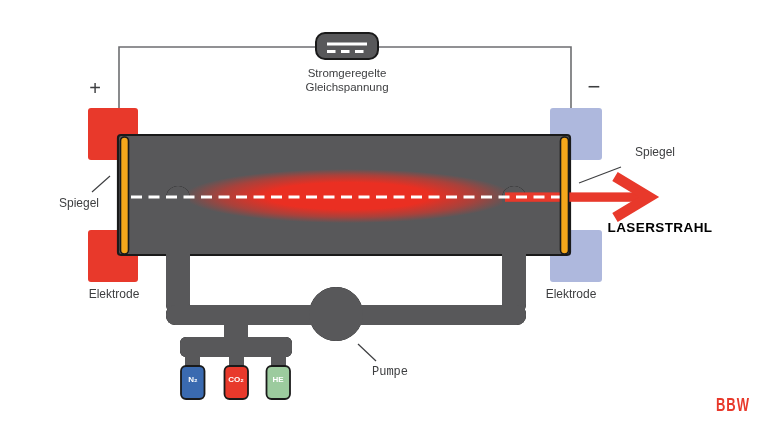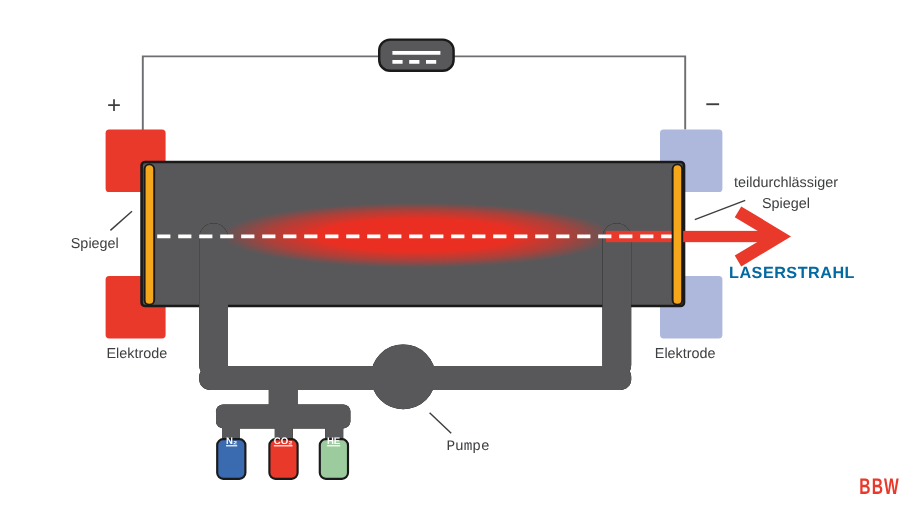--- a/index.html
+++ b/index.html
@@ -8,25 +8,25 @@
   #diagram-svg{position:absolute;left:0;top:0;}
   .label{position:absolute;font-size:12px;color:#3d3e40;white-space:nowrap;}
   .centered{transform:translateX(-50%);text-align:center;}
   #lbl-psu{left:347px;top:66px;line-height:14px;font-size:11.5px;}
   #lbl-plus{left:95px;top:77px;font-size:20px;transform:translateX(-50%);}
   #lbl-minus{left:594px;top:74px;font-size:22px;transform:translateX(-50%);}
   #lbl-spiegel-left{left:39px;top:196px;width:60px;text-align:right;}
   #lbl-elektrode-left{left:114px;top:287px;}
   #lbl-mirror-right{left:655px;top:144px;line-height:16.5px;}
   #lbl-laserstrahl{left:660px;top:220px;font-weight:bold;font-size:13.5px;
-                   letter-spacing:.4px;color:#0369a1;}
+                   letter-spacing:.4px;color:#000000;}
   #lbl-elektrode-right{left:571px;top:287px;}
   #lbl-pumpe{left:372px;top:365px;font-family:Liberation Mono, monospace;}
   .bottle-label{position:absolute;font-size:8px;font-weight:bold;color:#fff;
-                transform:translateX(-50%);line-height:9px;top:363px;text-decoration:underline;}
+                transform:translateX(-50%);line-height:9px;top:375px;}
   #lbl-n2{left:193px;} #lbl-co2{left:236px;text-align:center;} #lbl-he{left:278px;}
   #logo{left:733px;top:394px;font-size:13px;font-weight:bold;color:#e8392b;
         letter-spacing:1px;transform:translateX(-50%) scaleY(1.45);transform-origin:top center;}
 </style>
 </head>
 <body>
 
 <div id="stage">
 
 <svg id="diagram-svg" width="768" height="432" viewBox="0 0 768 432">
@@ -81,30 +81,33 @@
 
   <path d="M92,192 L110,176" stroke="#3d3e40" stroke-width="1.2"></path>
   <path d="M579,183 L621,167" stroke="#3d3e40" stroke-width="1.2"></path>
   <path d="M358,344 L376,361" stroke="#3d3e40" stroke-width="1.2"></path>
 
   <rect x="181" y="366" width="23.5" height="33" rx="5" stroke="#1a1a1a" stroke-width="1.8" fill="#3a6ab0"></rect>
   <rect x="224.5" y="366" width="23.5" height="33" rx="5" stroke="#1a1a1a" stroke-width="1.8" fill="#e8392b"></rect>
   <rect x="266.5" y="366" width="23.5" height="33" rx="5" stroke="#1a1a1a" stroke-width="1.8" fill="#9ccb9e"></rect>
 </svg>
 
+<div class="label centered" id="lbl-psu">
+  <div>Stromgeregelte</div>
+  <div>Gleichspannung</div>
+</div>
 
 <div class="label" id="lbl-plus">+</div>
 <div class="label" id="lbl-minus">−</div>
 
 <div class="label" id="lbl-spiegel-left">Spiegel</div>
 
 <div class="label centered" id="lbl-elektrode-left">Elektrode</div>
 
 <div class="label centered" id="lbl-mirror-right">
-  <div>teildurchlässiger</div>
   <div>Spiegel</div>
 </div>
 
 <div class="label centered" id="lbl-laserstrahl">LASERSTRAHL</div>
 
 <div class="label centered" id="lbl-elektrode-right">Elektrode</div>
 
 <div class="label" id="lbl-pumpe">Pumpe</div>
 
 <div class="bottle-label" id="lbl-n2">N₂</div>

